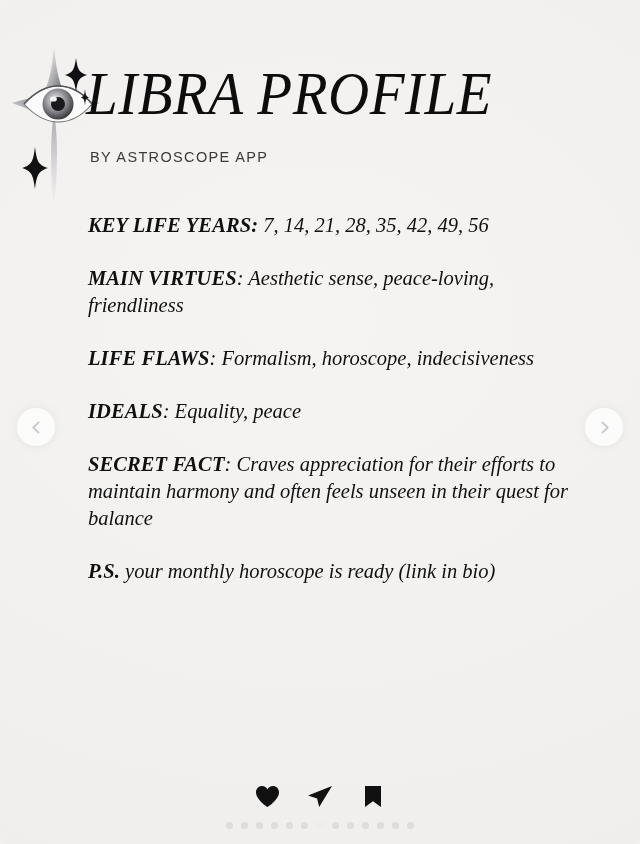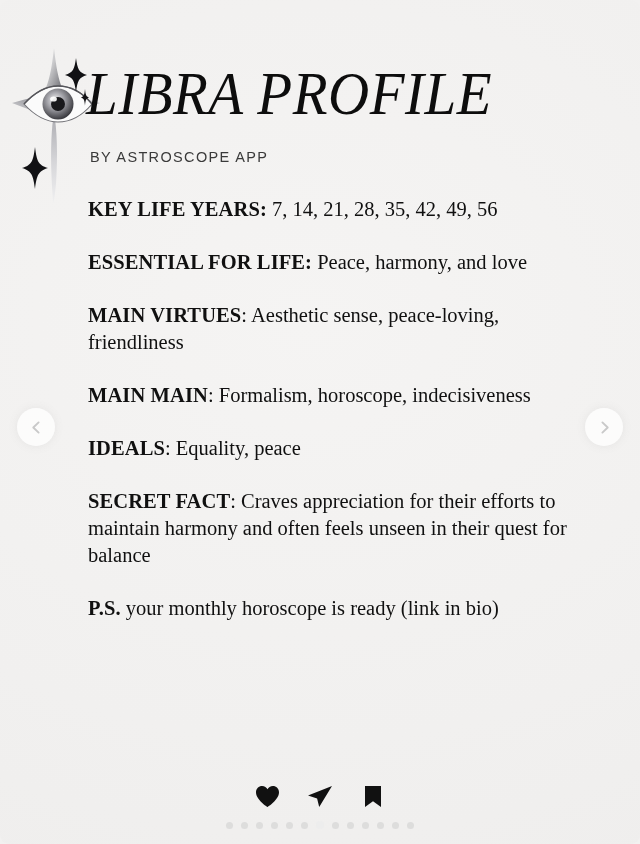--- a/index.html
+++ b/index.html
@@ -66,22 +66,23 @@
     color: #3a3a3a;
     margin: 4px;
     padding-top: 21px;
     white-space: nowrap;
   }
 
   
   #content {
     position: absolute;
     left: 88px;
-    top: 196px;
+    top: 212px;
     width: 492px;
+    font-style: italic;
   }
   .entry {
     font-family: "Liberation Serif", "DejaVu Serif", serif;
     font-size: 20.5px;
     line-height: 27px;
     color: #101010;
     margin: 0 0 26px 0;
     text-align: left;
   }
   .entry:last-child { margin-bottom: 8px; }
@@ -204,23 +205,22 @@
     </div>
 
     <div id="title-block">
       <h1 id="page-title">LIBRA PROFILE</h1>
       <p id="byline">BY ASTROSCOPE APP</p>
     </div>
   </div>
 
   <div id="content">
       <p class="entry"><span class="lbl">KEY LIFE YEARS:</span><span class="val"> 7, 14, 21, 28, 35, 42, 49, 56</span></p>
-      <p class="entry"><span class="lbl">ESSENTIAL FOR LIFE:</span><span class="val"> Peace, harmony, and love</span></p>
       <p class="entry"><span class="lbl">MAIN VIRTUES</span><span class="val">: Aesthetic sense, peace-loving, friendliness</span></p>
-      <p class="entry"><span class="lbl">MAIN MAIN</span><span class="val">: Formalism, horoscope, indecisiveness</span></p>
+      <p class="entry"><span class="lbl">LIFE FLAWS</span><span class="val">: Formalism, horoscope, indecisiveness</span></p>
       <p class="entry"><span class="lbl">IDEALS</span><span class="val">: Equality, peace</span></p>
       <p class="entry"><span class="lbl">SECRET FACT</span><span class="val">: Craves appreciation for their efforts to maintain harmony and often feels unseen in their quest for balance</span></p>
       <p class="entry"><span class="lbl">P.S.</span><span class="val"> your monthly horoscope is ready (link in bio)</span></p>
     </div>
 
   <div class="nav-arrow" id="nav-prev">
     <span>
       <svg width="15" height="15" viewBox="0 0 15 15" fill="none" xmlns="http://www.w3.org/2000/svg">
         <path d="M9.6 2.4 L4.3 7.5 L9.6 12.6" stroke="#c9c9c9" stroke-width="1.9" stroke-linecap="round" stroke-linejoin="round"></path>
       </svg>

